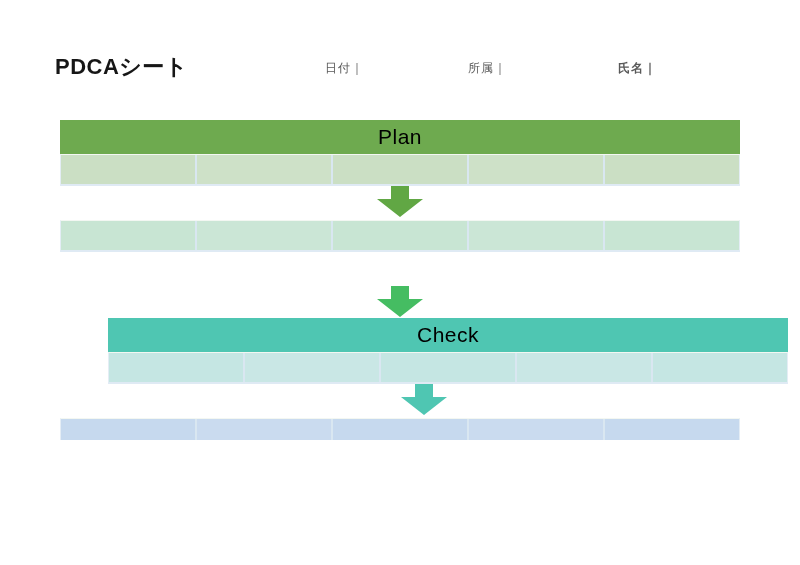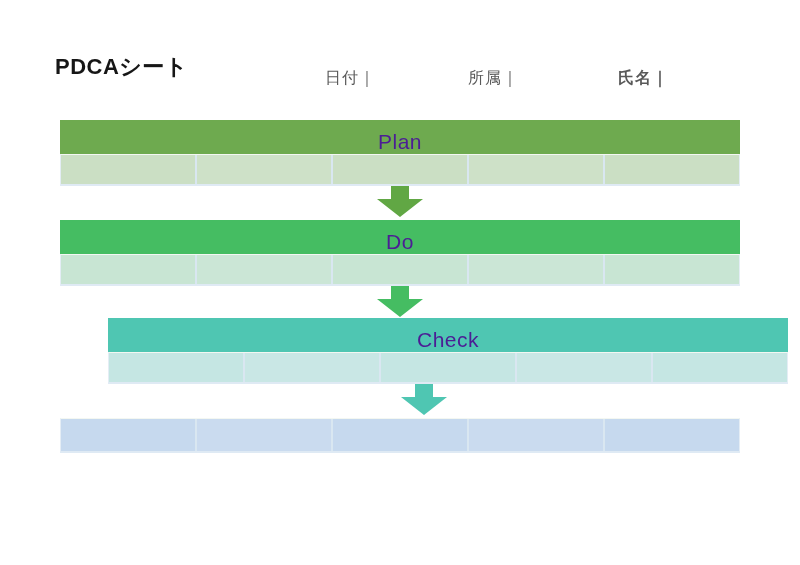--- a/index.html
+++ b/index.html
@@ -1,36 +1,36 @@
 <!DOCTYPE html>
 <html><head>
 <meta charset="utf-8">
 <style>
   html, body { margin: 0; padding: 0; background: #ffffff; }
   body { font-family: "Liberation Sans", "DejaVu Sans", sans-serif; }
   .sheet {
     position: relative;
     width: 800px;
-    height: 565px;
+    height: 440px;
     background: #ffffff;
     overflow: hidden;
   }
   .page-title {
     position: absolute;
     left: 55px;
     top: 52px;
     font-size: 22px;
     font-weight: 700;
     color: #161616;
     letter-spacing: 0.5px;
   }
   .header-field {
     position: absolute;
-    top: 68px;
-    font-size: 16px;
+    top: 60px;
+    font-size: 12px;
     color: #595959;
     letter-spacing: 1px;
     white-space: nowrap;
   }
   .hf-0 { left: 325px; }
   .hf-1 { left: 468px; }
   .hf-2 { left: 618px; font-weight: bold; }
 
   .stage {
     position: absolute;
@@ -38,23 +38,23 @@
     width: 680px;
   }
   .stage-plan  { top: 120px; }
   .stage-do    { top: 220px; }
   .stage-check { top: 318px; padding-left: 48px; }
   .stage-act   { top: 418px; }
 
   .stage-header {
     height: 34px;
     display: flex;
-    align-items: flex-end;
+    align-items: center;
     justify-content: center;
-    color: #4c1d95;
+    color: #000000;
     font-size: 21px;
     font-weight: 400;
     letter-spacing: 0.5px;
   }
   .stage-cells {
     display: flex;
     height: 29px;
     border-top: 1px solid #f3f7f2;
     border-bottom: 2px solid #dfeaf4;
     border-left: 1px solid #e4edf5;
@@ -103,23 +103,20 @@
           <div class="cell"></div>
         </div>
       <div class="arrow">
         <svg width="46" height="31" viewBox="0 0 46 31" xmlns="http://www.w3.org/2000/svg">
           <path d="M14 0 H32 V13 H46 L23 31 L0 13 H14 Z" fill="#61A744"></path>
         </svg>
       </div>
     </div>
 
     <div class="stage stage-do">
-      <div class="stage-header" style="background: rgb(69, 189, 98);">
-        <span>Do</span>
-      </div>
       <div class="stage-cells" style="background: rgb(200, 229, 211);">
           <div class="cell"></div>
           <div class="cell"></div>
           <div class="cell"></div>
           <div class="cell"></div>
           <div class="cell"></div>
         </div>
       <div class="arrow">
         <svg width="46" height="31" viewBox="0 0 46 31" xmlns="http://www.w3.org/2000/svg">
           <path d="M14 0 H32 V13 H46 L23 31 L0 13 H14 Z" fill="#45BD62"></path>

